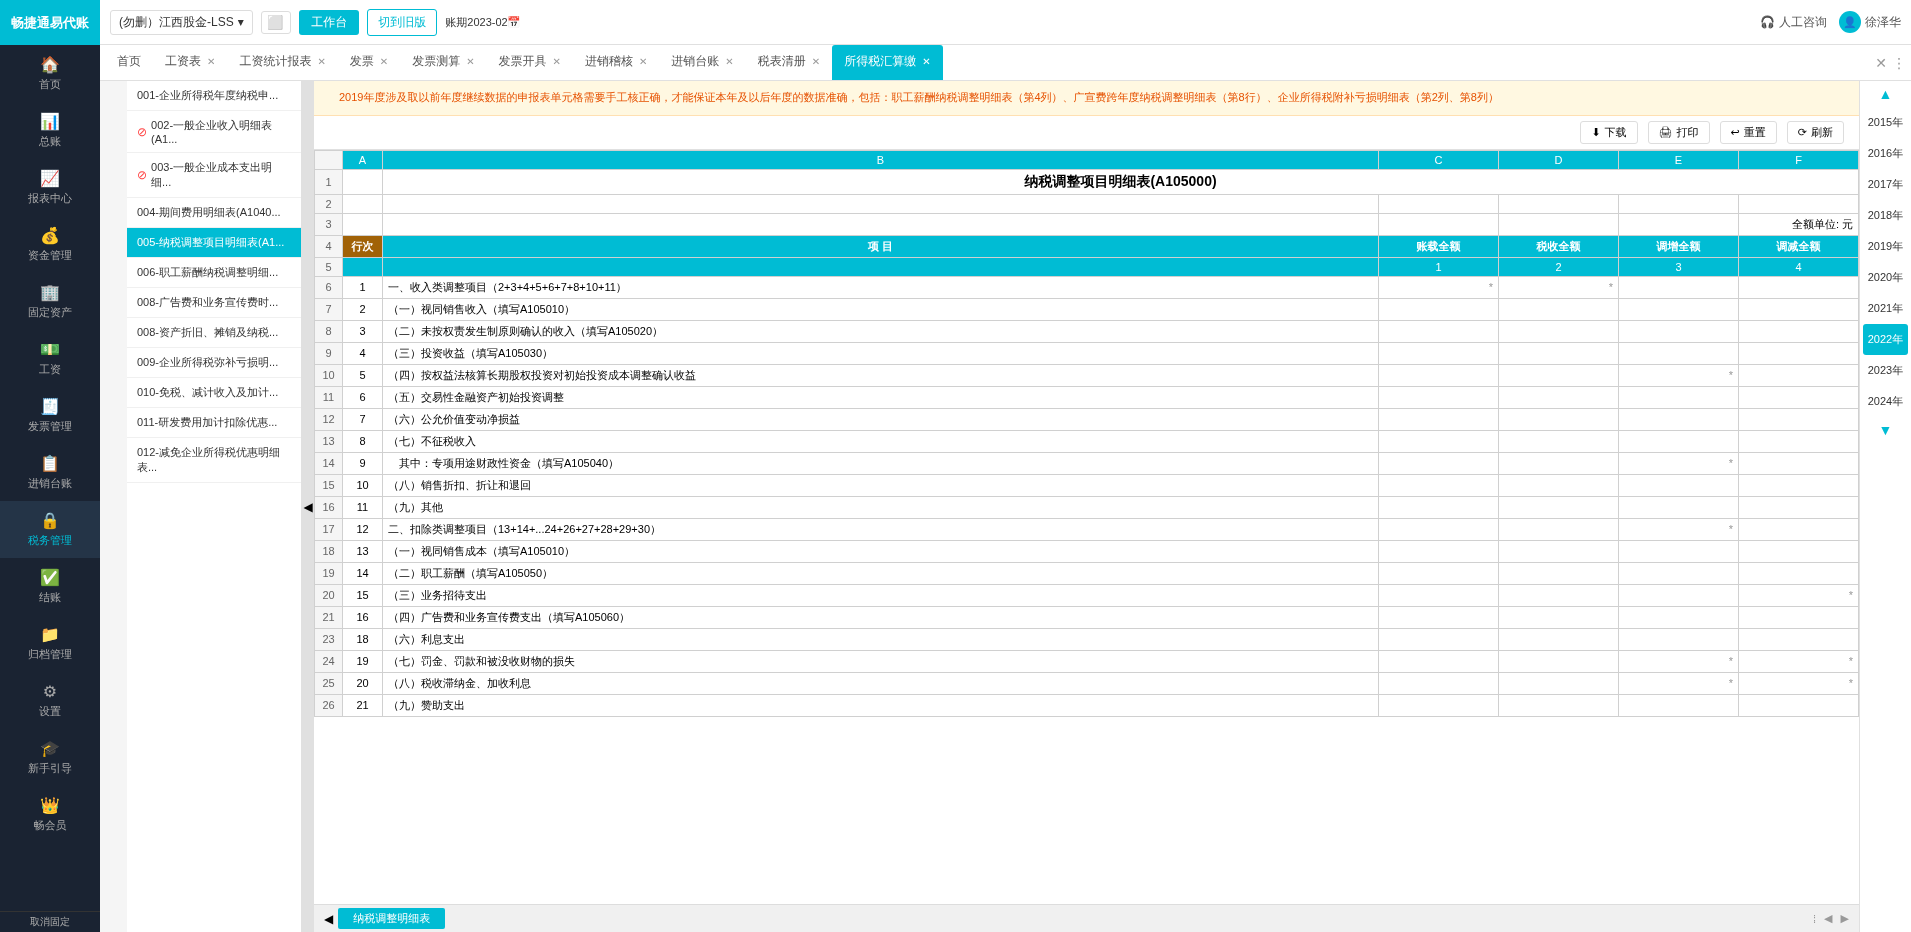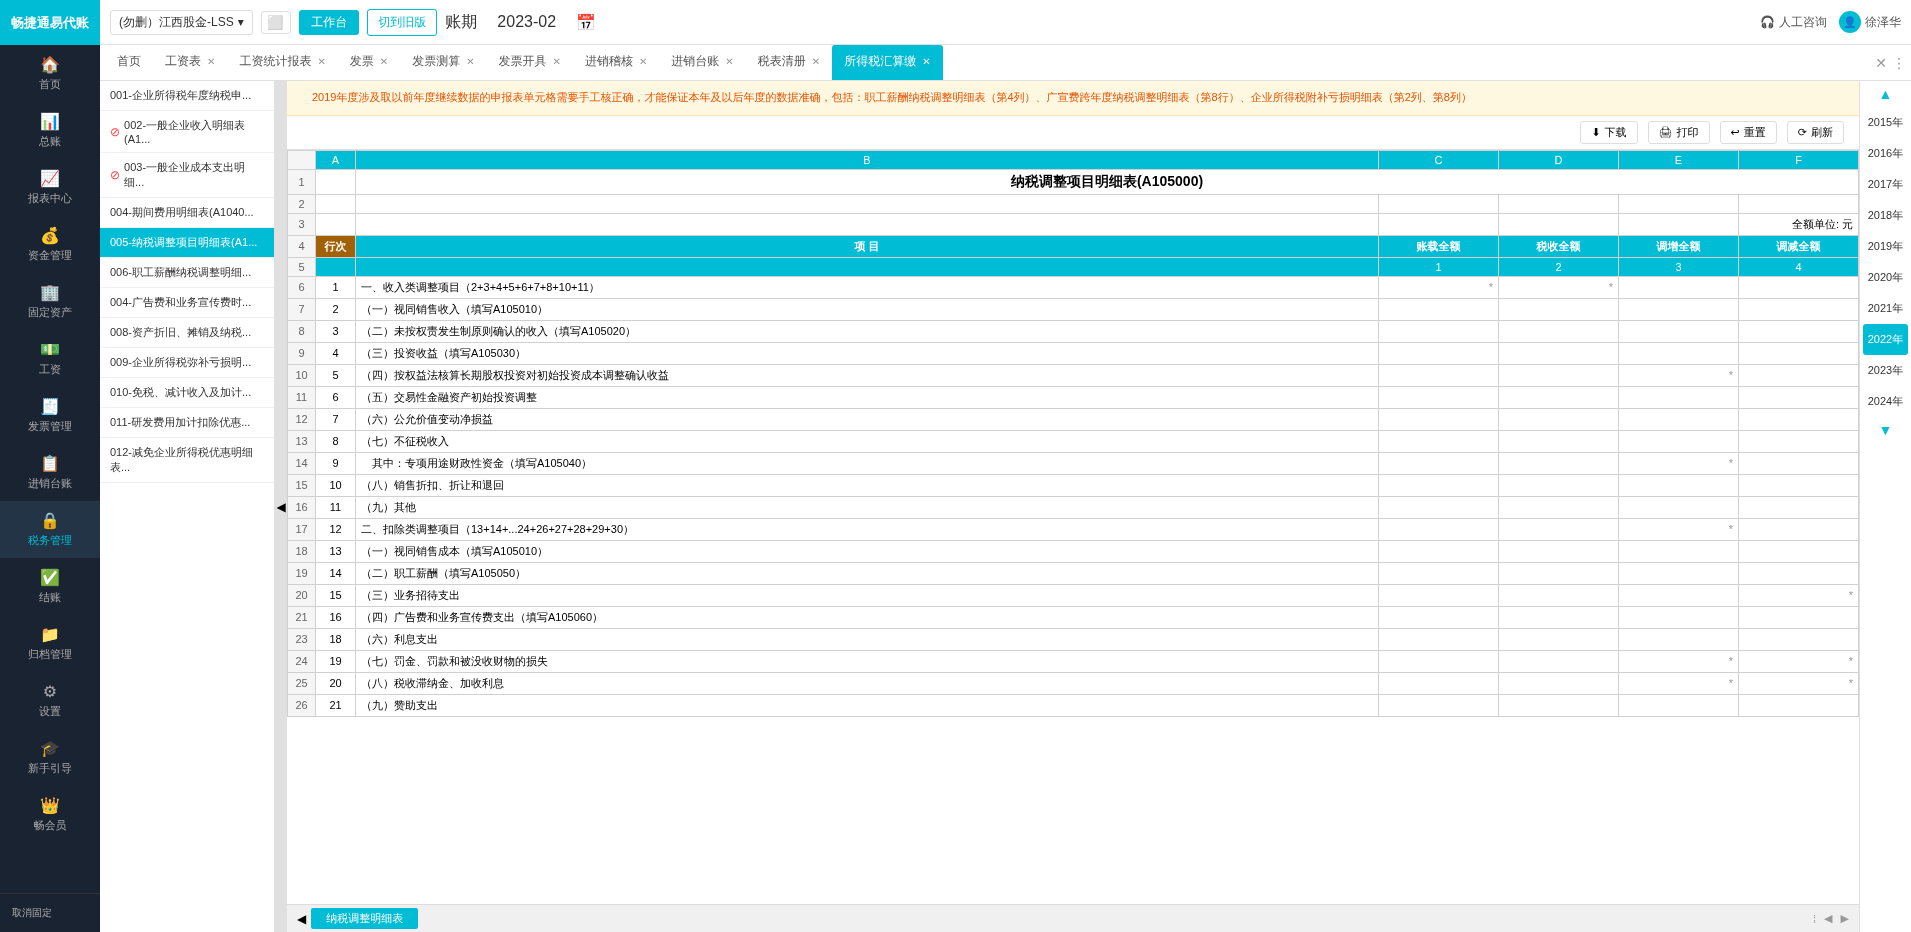--- a/index.html
+++ b/index.html
@@ -5,47 +5,47 @@
     * { box-sizing: border-box; margin: 0; padding: 0; }
     body { font-family: 'Microsoft YaHei', Arial, sans-serif; font-size: 12px; background: #f0f2f5; display: flex; height: 932px; overflow: hidden; }
 
     
     .sidebar { width: 100px; background: #1a2332; color: #fff; display: flex; flex-direction: column; flex-shrink: 0; }
     .sidebar-logo { background: #00bcd4; padding: 10px 5px; text-align: center; font-size: 13px; font-weight: bold; color: #fff; height: 45px; display: flex; align-items: center; justify-content: center; }
     .sidebar-item { display: flex; flex-direction: column; align-items: center; padding: 10px 5px; cursor: pointer; color: #aaa; font-size: 11px; gap: 3px; }
     .sidebar-item.active { background: #243447; color: #00bcd4; }
     .sidebar-item .icon { font-size: 16px; }
     .sidebar-bottom { margin-top: auto; }
-    .sidebar-collapse { padding: 12px; color: #aaa; cursor: pointer; border-top: 1px solid #333; font-size: 10px; }
+    .sidebar-collapse { padding: 3px; text-align: center; color: #aaa; cursor: pointer; border-top: 1px solid #333; font-size: 10px; }
 
     
     .main { flex: 1; display: flex; flex-direction: column; overflow: hidden; }
 
     
     .topbar { background: #fff; height: 45px; display: flex; align-items: center; padding: 0 10px; border-bottom: 1px solid #e0e0e0; gap: 8px; flex-shrink: 0; }
     .topbar-company { display: flex; align-items: center; gap: 4px; font-size: 12px; color: #333; border: 1px solid #ddd; border-radius: 3px; padding: 3px 8px; }
     .topbar-icon-btn { border: 1px solid #ddd; border-radius: 3px; padding: 3px 6px; cursor: pointer; background: #fff; }
     .topbar-workbench { background: #00bcd4; color: #fff; border: none; border-radius: 3px; padding: 4px 12px; cursor: pointer; font-size: 12px; text-align: center; }
     .topbar-oldver { border: 1px solid #00bcd4; color: #00bcd4; border-radius: 3px; padding: 4px 10px; cursor: pointer; background: #fff; font-size: 12px; }
-    .topbar-period { font-size: 16px; color: #333; display: flex; align-items: center; gap: 20px; }
+    .topbar-period { font-size: 11px; color: #333; display: flex; align-items: center; gap: 0; }
     .topbar-right { margin-left: auto; display: flex; align-items: center; gap: 12px; font-size: 12px; color: #555; }
 
     
     .tabs { background: #fff; border-bottom: 1px solid #e0e0e0; display: flex; align-items: center; padding: 0 5px; flex-shrink: 0; overflow-x: auto; }
     .tab { padding: 8px 12px; cursor: pointer; font-size: 12px; color: #555; border-bottom: 2px solid transparent; white-space: nowrap; display: flex; align-items: center; gap: 4px; }
     .tab.active { color: #fff; background: #00bcd4; border-radius: 3px 3px 0 0; }
     .tab-close { font-size: 10px; color: #999; cursor: pointer; margin-left: 2px; }
     .tab.active .tab-close { color: #fff; }
     .tabs-right { margin-left: auto; display: flex; align-items: center; gap: 5px; }
 
     
     .content { flex: 1; display: flex; overflow: hidden; background: #f5f5f5; }
 
     
-    .left-panel { width: 175px; background: #fff; border-right: 1px solid #e0e0e0; overflow-y: auto; flex-shrink: 0; }
+    .left-panel { width: 175px; background: #fff; border-right: 1px solid #e0e0e0; overflow-y: auto; flex-shrink: 0; margin-left: 27px; }
     .left-panel-item { padding: 7px 10px; cursor: pointer; font-size: 11px; color: #333; border-bottom: 1px solid #f0f0f0; display: flex; align-items: center; gap: 4px; }
     .left-panel-item.active { background: #00bcd4; color: #fff; }
     .left-panel-item .warn { color: #f44; font-size: 12px; }
     .left-panel-collapse { width: 12px; background: #e0e0e0; cursor: pointer; display: flex; align-items: center; justify-content: center; flex-shrink: 0; }
 
     
     .main-content { flex: 1; display: flex; flex-direction: column; overflow: hidden; }
 
     
     .warning-bar { background: #fff8e1; padding: 8px 25px; font-size: 11px; color: #e65100; line-height: 1.6; border-bottom: 1px solid #ffe0b2; flex-shrink: 0; }
@@ -241,21 +241,21 @@
           <div class="left-panel-item">
             <span>004-期间费用明细表(A1040...</span>
           </div>
           <div class="left-panel-item active">
             <span>005-纳税调整项目明细表(A1...</span>
           </div>
           <div class="left-panel-item">
             <span>006-职工薪酬纳税调整明细...</span>
           </div>
           <div class="left-panel-item">
-            <span>004-广告费和业务宣传费时...</span>
+            <span>008-广告费和业务宣传费时...</span>
           </div>
           <div class="left-panel-item">
             <span>008-资产折旧、摊销及纳税...</span>
           </div>
           <div class="left-panel-item">
             <span>009-企业所得税弥补亏损明...</span>
           </div>
           <div class="left-panel-item">
             <span>010-免税、减计收入及加计...</span>
           </div>

